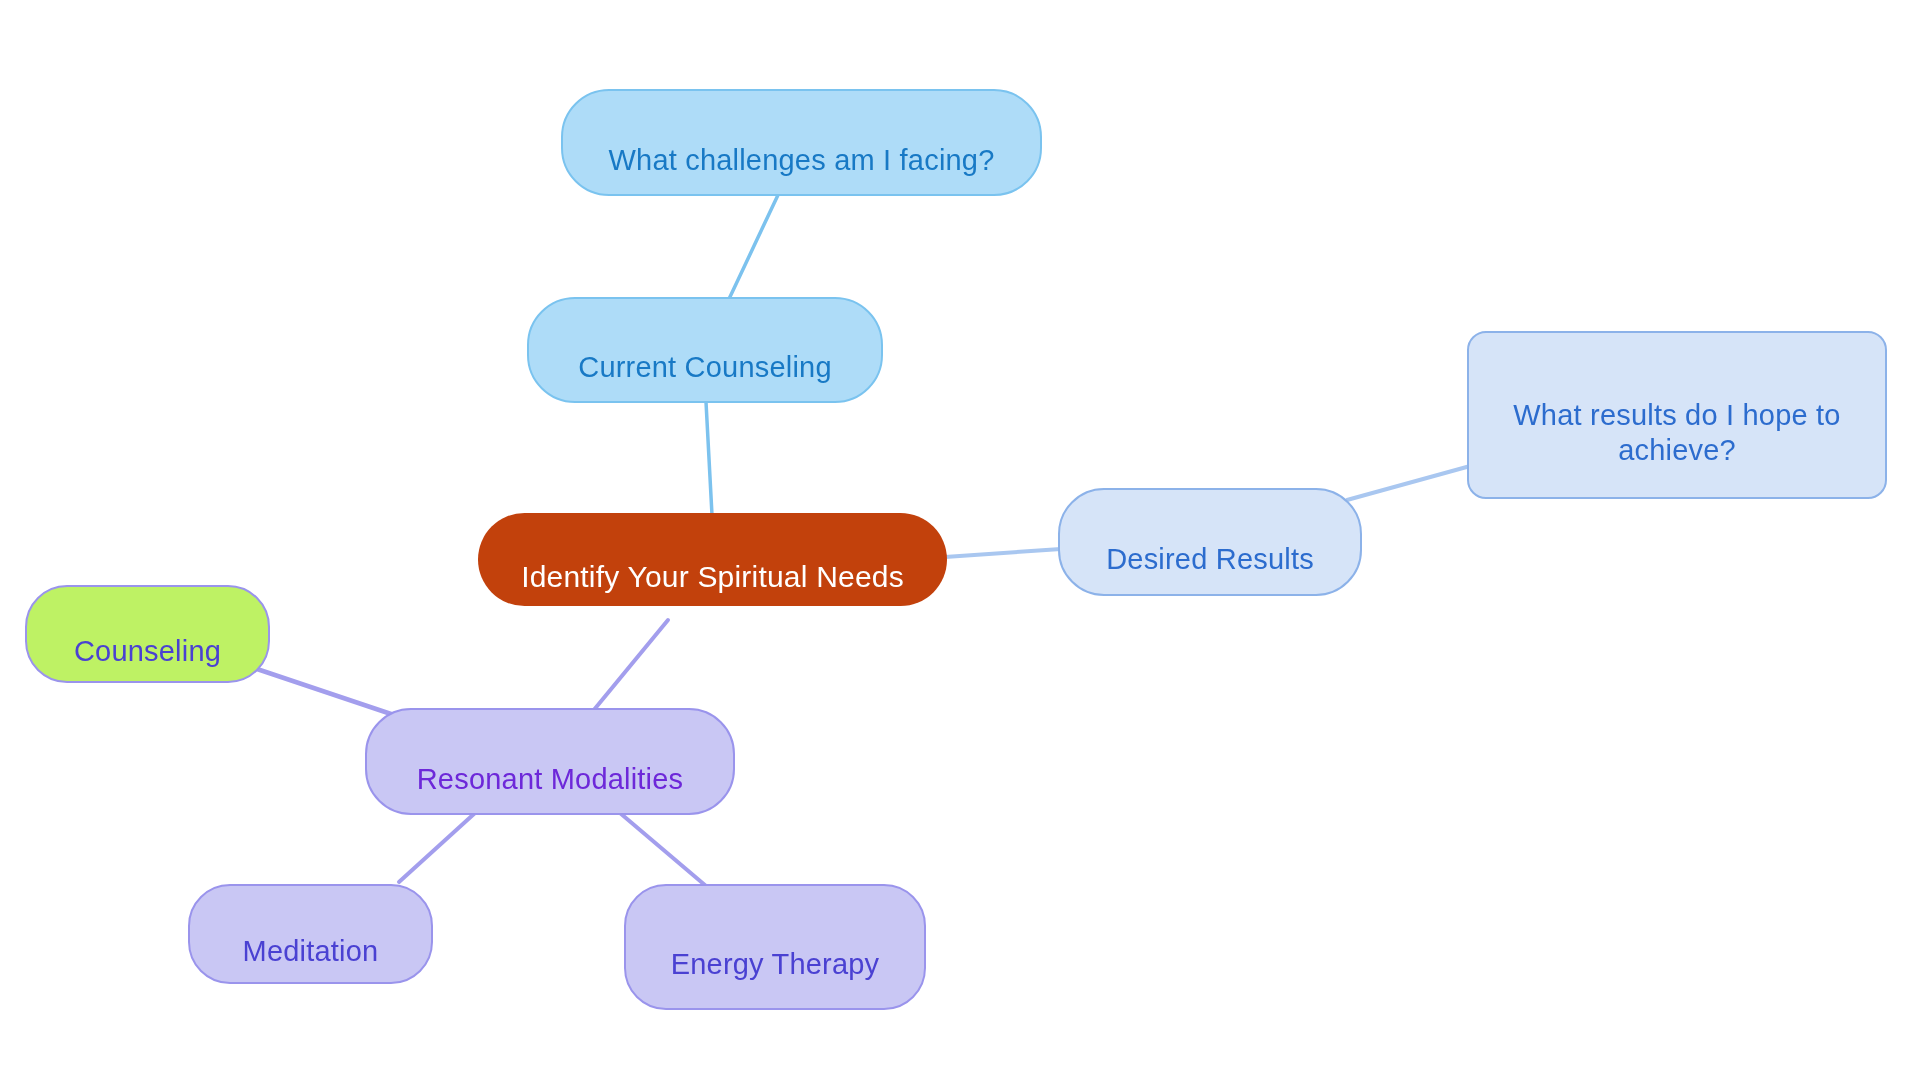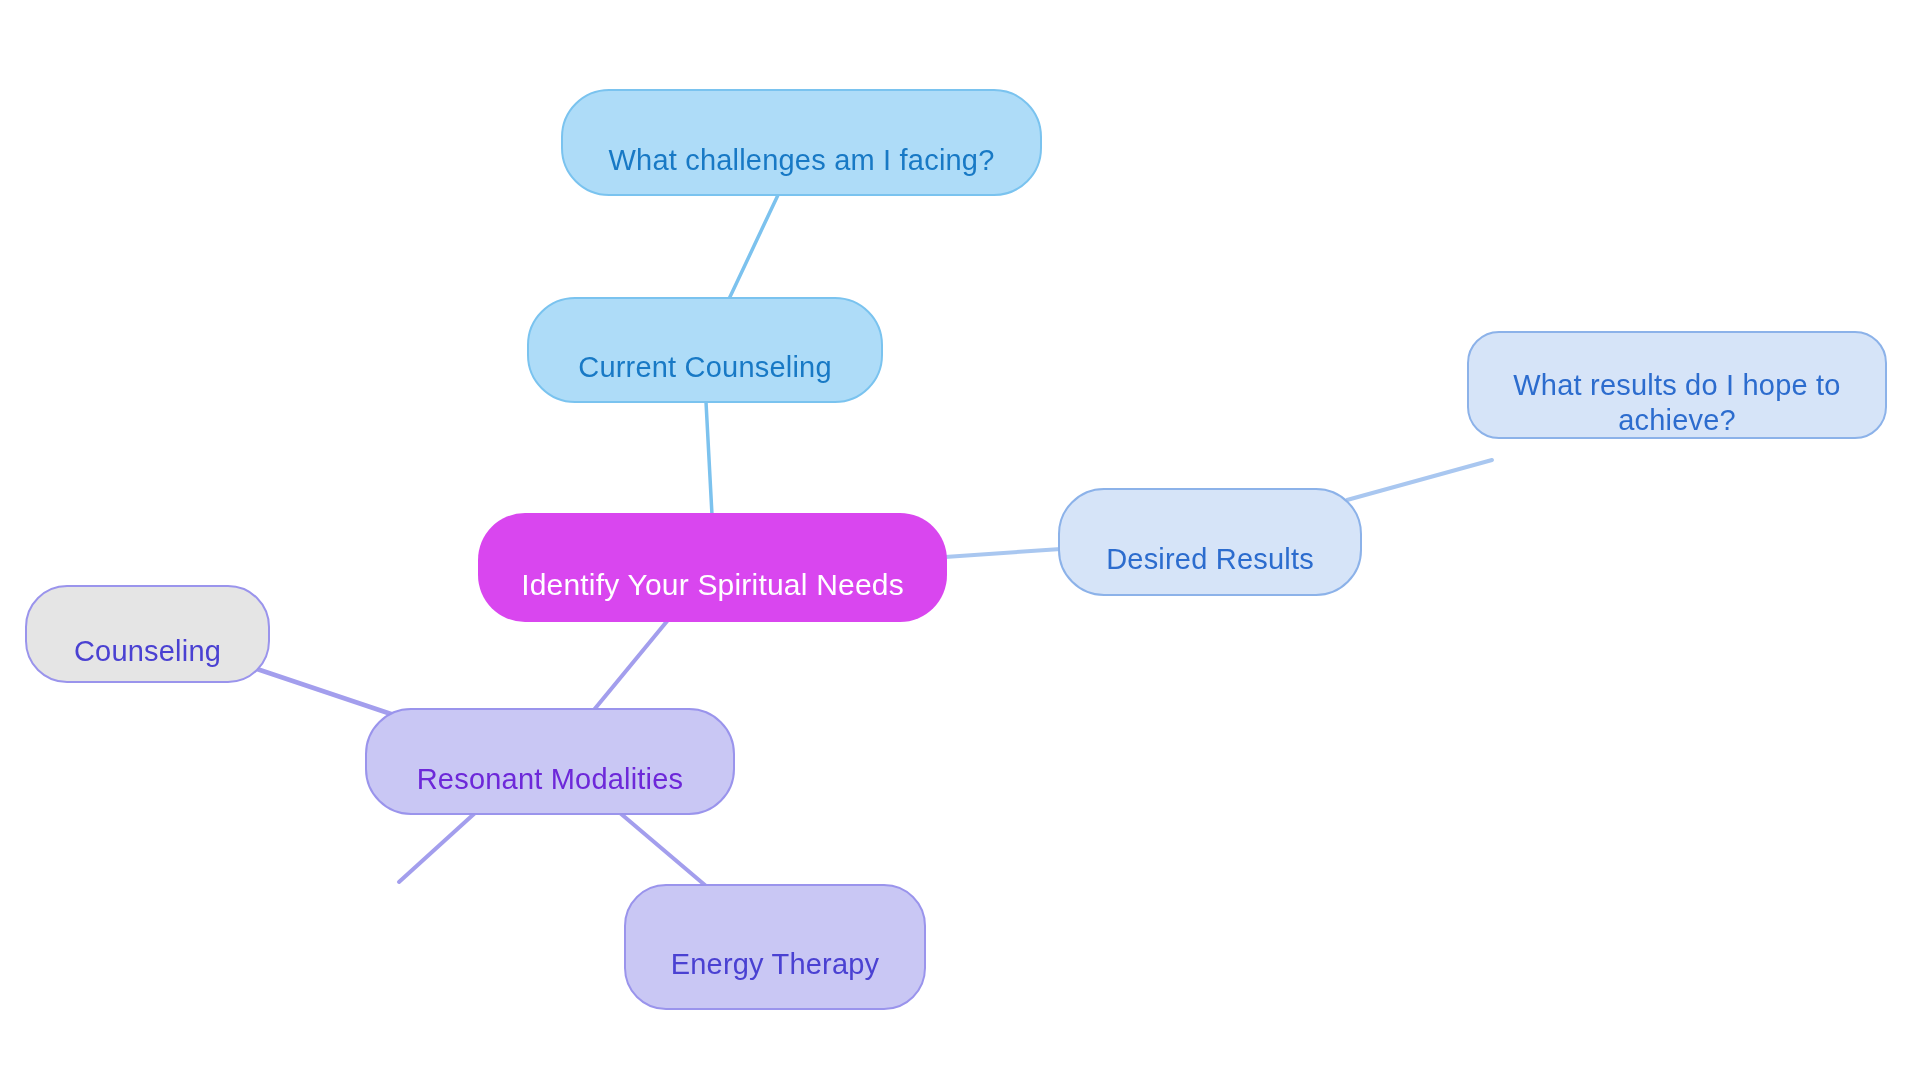--- a/index.html
+++ b/index.html
@@ -54,37 +54,40 @@
       <line x1="778" y1="195" x2="729" y2="299" stroke="#7CC2EE" stroke-width="3.5" stroke-linecap="round" data-name="edge-challenge-question--current-challenges"></line>
       <line x1="706" y1="402" x2="712" y2="515" stroke="#7CC2EE" stroke-width="3.5" stroke-linecap="round" data-name="edge-current-challenges--central"></line>
       <line x1="945" y1="557" x2="1061" y2="549" stroke="#A9C7F0" stroke-width="4" stroke-linecap="round" data-name="edge-central--desired-results"></line>
       <line x1="1347" y1="500" x2="1492" y2="460" stroke="#A9C7F0" stroke-width="4" stroke-linecap="round" data-name="edge-desired-results--results-question"></line>
       <line x1="668" y1="620" x2="593" y2="711" stroke="#A39EED" stroke-width="4" stroke-linecap="round" data-name="edge-central--resonant-modalities"></line>
       <line x1="257" y1="669" x2="400" y2="717" stroke="#A39EED" stroke-width="4.5" stroke-linecap="round" data-name="edge-counseling--resonant-modalities"></line>
       <line x1="475" y1="813" x2="399" y2="882" stroke="#A39EED" stroke-width="4" stroke-linecap="round" data-name="edge-resonant-modalities--meditation"></line>
       <line x1="620" y1="813" x2="706" y2="886" stroke="#A39EED" stroke-width="4" stroke-linecap="round" data-name="edge-resonant-modalities--energy-therapy"></line>
     </svg>
 
-<div class="node" data-name="mindmap-node-central" style="left: 478px; top: 513px; width: 469px; height: 109px; background: #d946ef; border-radius: 47px; color: rgb(255, 255, 255); font-size: 30px; border: none;">
+<div class="node" data-name="mindmap-node-central" style="left: 478px; top: 513px; width: 469px; height: 93px; background: #c2410c; border-radius: 47px; color: rgb(255, 255, 255); font-size: 30px; border: none;">
       <span data-name="mindmap-node-label">Identify Your Spiritual Needs</span>
     </div>
     <div class="node" data-name="mindmap-node-current-challenges" style="left: 527px; top: 297px; width: 356px; height: 106px; background: rgb(174, 220, 248); border-radius: 48px; color: rgb(24, 121, 197); font-size: 29px; border: 2px solid rgb(122, 195, 239);">
       <span data-name="mindmap-node-label">Current Counseling</span>
     </div>
     <div class="node" data-name="mindmap-node-challenge-question" style="left: 561px; top: 89px; width: 481px; height: 107px; background: rgb(174, 220, 248); border-radius: 48px; color: rgb(24, 121, 197); font-size: 29px; border: 2px solid rgb(122, 195, 239);">
       <span data-name="mindmap-node-label">What challenges am I facing?</span>
     </div>
     <div class="node" data-name="mindmap-node-desired-results" style="left: 1058px; top: 488px; width: 304px; height: 108px; background: rgb(214, 228, 248); border-radius: 46px; color: rgb(44, 108, 206); font-size: 29px; border: 2px solid rgb(140, 178, 233); align-items: center;">
       <span data-name="mindmap-node-label">Desired Results</span>
     </div>
-    <div class="node" data-name="mindmap-node-results-question" style="left: 1467px; top: 331px; width: 420px; height: 108px; background: rgb(214, 228, 248); border-radius: 32px; color: rgb(44, 108, 206); font-size: 29px; border: 2px solid rgb(140, 178, 233);">
+    <div class="node" data-name="mindmap-node-results-question" style="left: 1467px; top: 331px; width: 420px; height: 168px; background: rgb(214, 228, 248); border-radius: 19px; color: rgb(44, 108, 206); font-size: 29px; border: 2px solid rgb(140, 178, 233);">
       <span data-name="mindmap-node-label">What results do I hope to achieve?</span>
     </div>
     <div class="node" data-name="mindmap-node-resonant-modalities" style="left: 365px; top: 708px; width: 370px; height: 107px; background: rgb(201, 199, 244); border-radius: 46px; color: #6d28d9; font-size: 29px; border: 2px solid rgb(154, 148, 236);">
       <span data-name="mindmap-node-label">Resonant Modalities</span>
     </div>
-    <div class="node" data-name="mindmap-node-counseling" style="left: 25px; top: 585px; width: 245px; height: 98px; background: #e5e5e5; border-radius: 42px; color: rgb(74, 65, 210); font-size: 29px; border: 2px solid rgb(154, 148, 236); align-items: center;">
+    <div class="node" data-name="mindmap-node-counseling" style="left: 25px; top: 585px; width: 245px; height: 98px; background: #bef264; border-radius: 42px; color: rgb(74, 65, 210); font-size: 29px; border: 2px solid rgb(154, 148, 236); align-items: center;">
       <span data-name="mindmap-node-label">Counseling</span>
+    </div>
+    <div class="node" data-name="mindmap-node-meditation" style="left: 188px; top: 884px; width: 245px; height: 100px; background: rgb(201, 199, 244); border-radius: 42px; color: rgb(74, 65, 210); font-size: 29px; border: 2px solid rgb(154, 148, 236);">
+      <span data-name="mindmap-node-label">Meditation</span>
     </div>
     <div class="node" data-name="mindmap-node-energy-therapy" style="left: 624px; top: 884px; width: 302px; height: 126px; background: rgb(201, 199, 244); border-radius: 42px; color: rgb(74, 65, 210); font-size: 29px; border: 2px solid rgb(154, 148, 236);">
       <span data-name="mindmap-node-label">Energy Therapy</span>
     </div>
   </div>
 
 </body></html>

